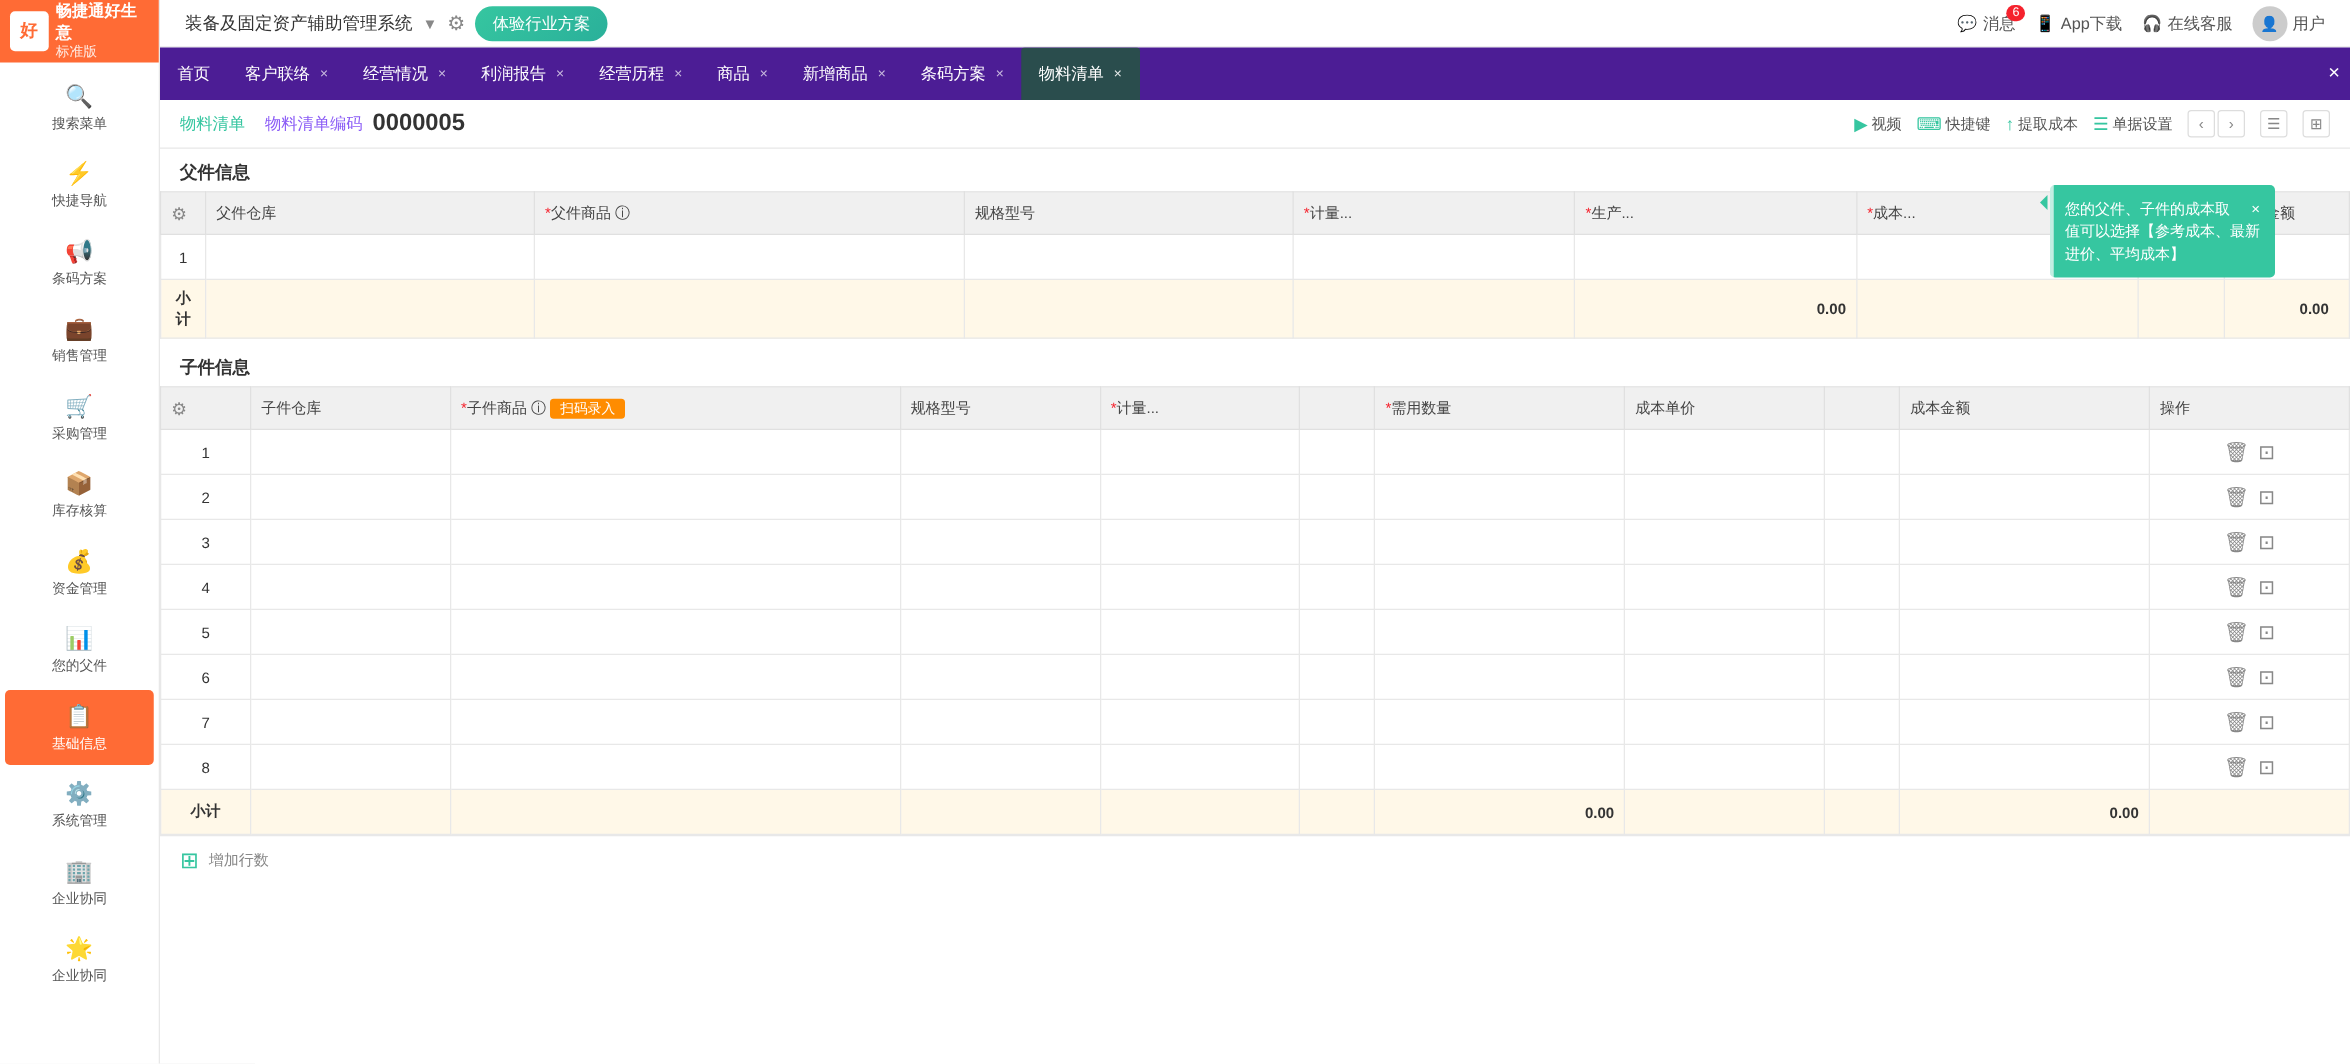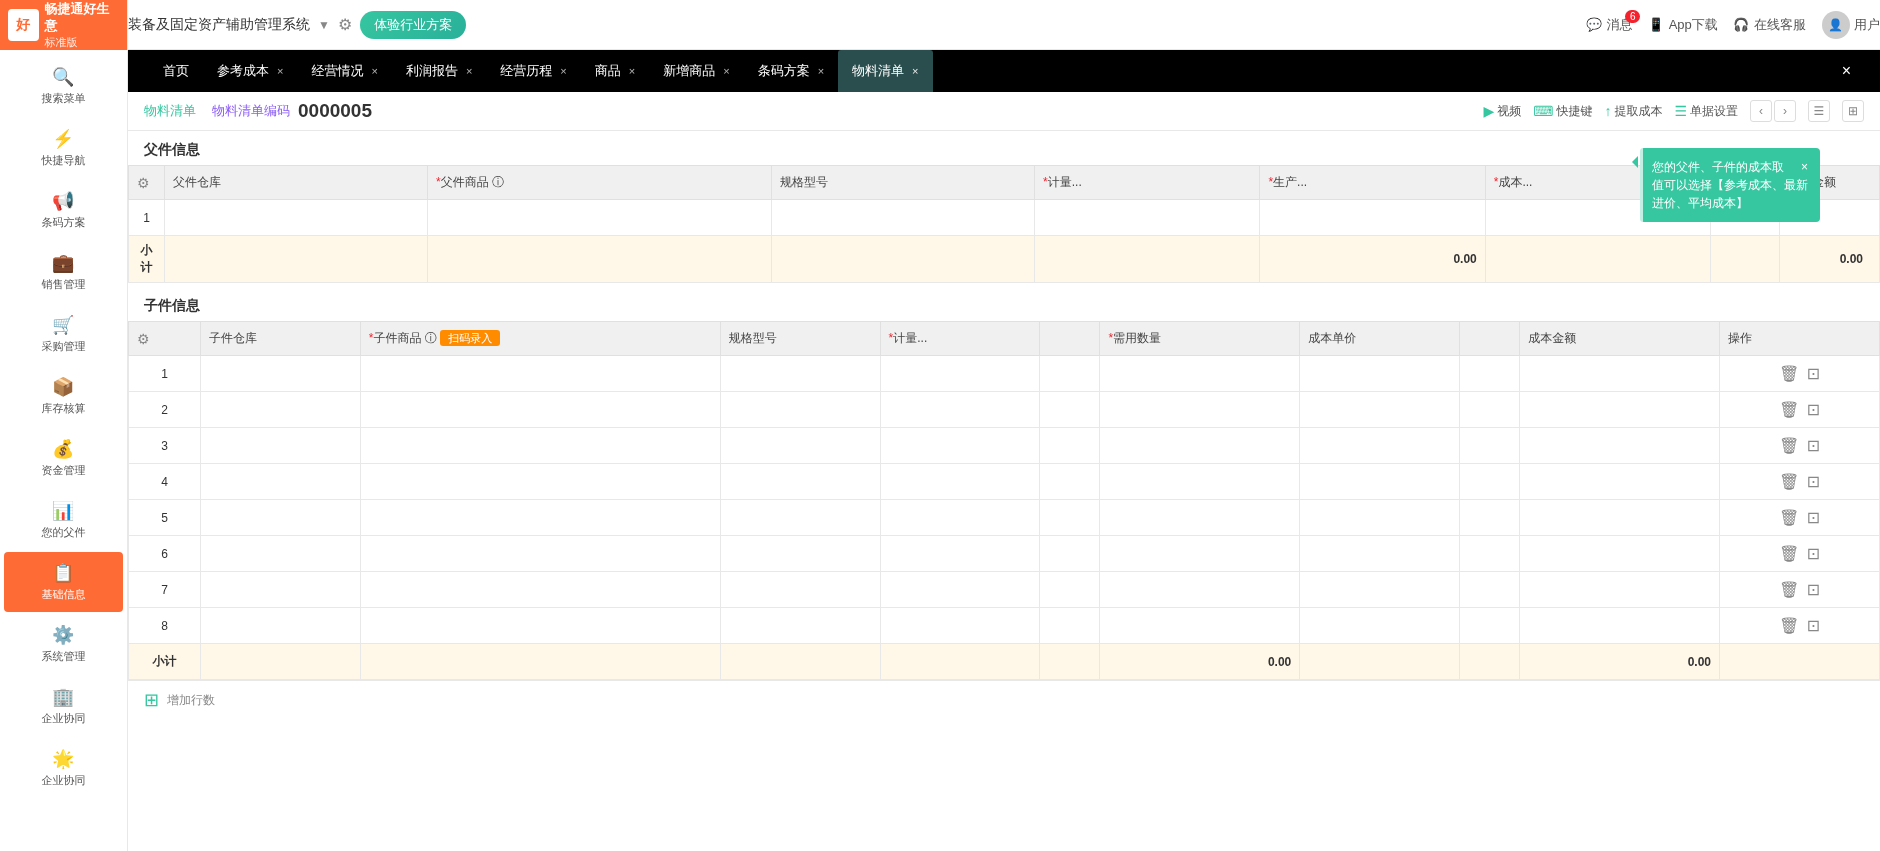--- a/index.html
+++ b/index.html
@@ -59,25 +59,25 @@
       flex: 1;
       display: flex;
       flex-direction: column;
       height: 100%;
       overflow: hidden;
     }
 
     
     .top-header {
       background: #fff;
-      height: 50px;
+      height: 38px;
       display: flex;
       align-items: center;
       justify-content: space-between;
-      padding: 0 0;
+      padding: 0 20px;
       border-bottom: 1px solid #e8e8e8;
       flex-shrink: 0;
     }
     .top-header-left {
       display: flex;
       align-items: center;
       gap: 8px;
     }
     .system-title { color: #333; font-size: 14px; }
     .system-dropdown { color: #888; font-size: 12px; cursor: pointer; }
@@ -96,27 +96,27 @@
       gap: 16px;
       color: #555;
       font-size: 13px;
     }
     .badge-item { position: relative; cursor: pointer; display: flex; align-items: center; gap: 4px; }
     .badge { background: #f5222d; color: #fff; border-radius: 8px; font-size: 10px; padding: 1px 5px; position: absolute; top: -6px; right: -8px; }
     .user-avatar { width: 28px; height: 28px; background: #ccc; border-radius: 50%; display: flex; align-items: center; justify-content: center; color: #fff; font-size: 12px; }
 
     
     .nav-tabs {
-      background: #000000;
+      background: #4c1d95;
       display: flex;
       align-items: center;
       height: 42px;
       flex-shrink: 0;
       overflow-x: auto;
-      padding: 0 21px;
+      padding: 0 0;
     }
     .nav-tab {
       padding: 8px 14px;
       color: #fff;
       cursor: pointer;
       white-space: nowrap;
       font-size: 13px;
       display: flex;
       align-items: center;
       gap: 4px;
@@ -341,21 +341,21 @@
         <span>用户</span>
       </div>
     </div>
   </div>
 
   <div class="nav-tabs">
     <div class="nav-tab">
       <span>首页</span>
     </div>
     <div class="nav-tab">
-      <span>参考成本</span>
+      <span>客户联络</span>
       <span class="close-x">×</span>
     </div>
     <div class="nav-tab">
       <span>经营情况</span>
       <span class="close-x">×</span>
     </div>
     <div class="nav-tab">
       <span>利润报告</span>
       <span class="close-x">×</span>
     </div>

